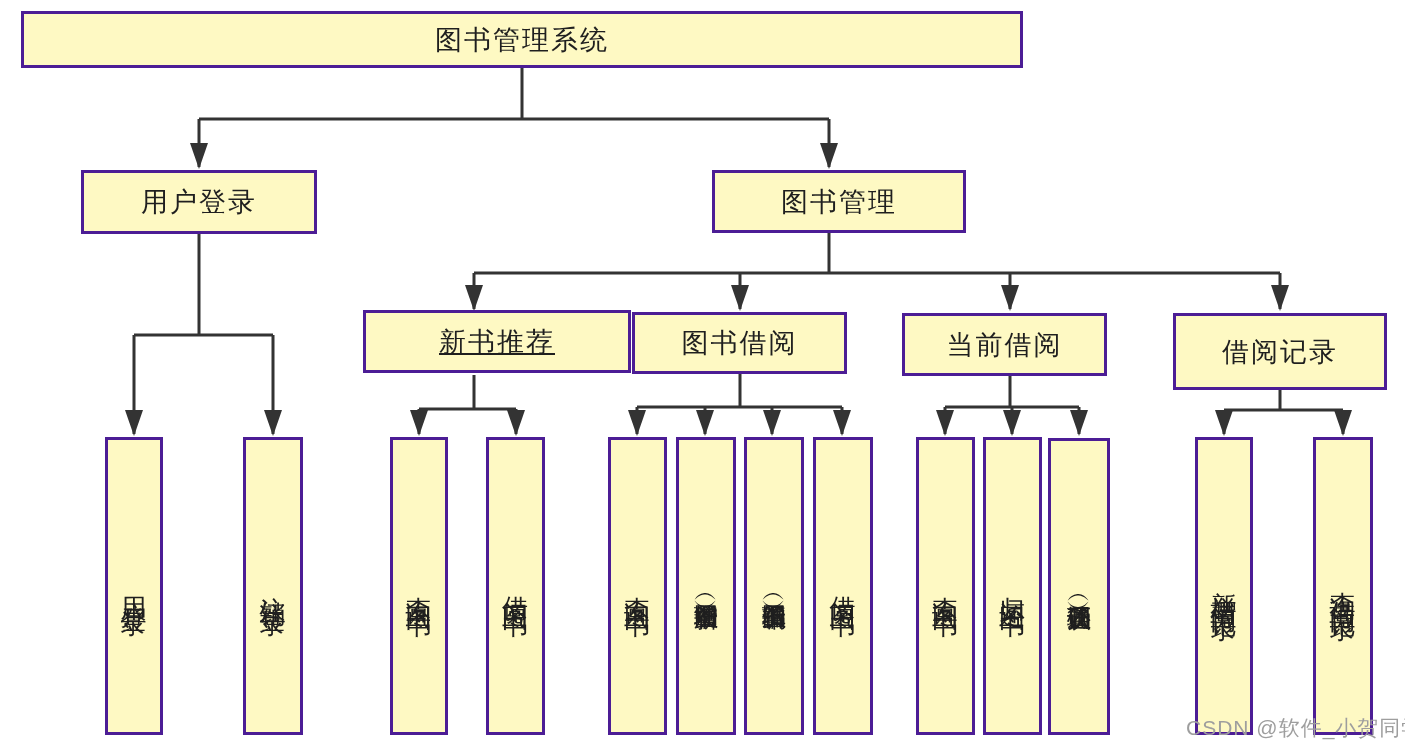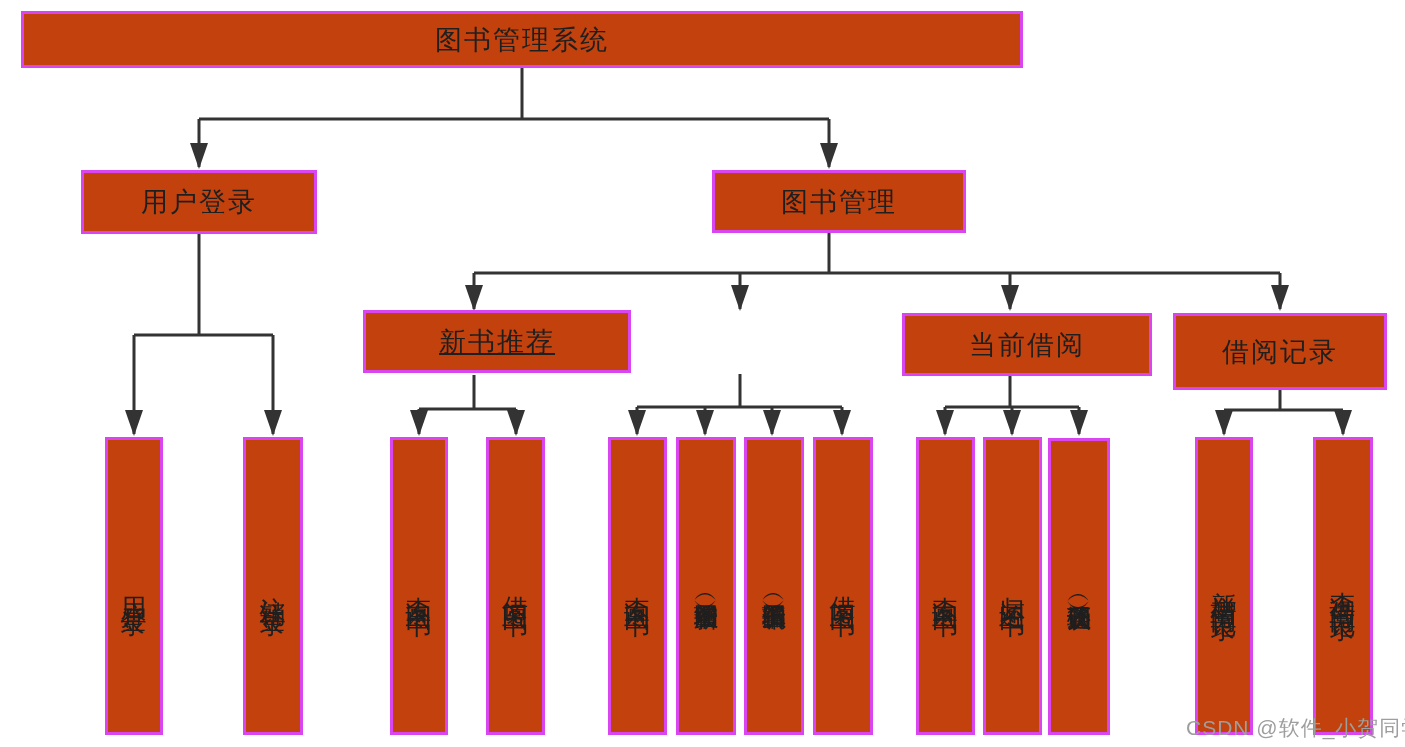--- a/index.html
+++ b/index.html
@@ -19,22 +19,22 @@
     position: absolute;
     left: 0;
     top: 0;
     width: 1405px;
     height: 747px;
     pointer-events: none;
   }
   .node {
     position: absolute;
     box-sizing: border-box;
-    background: #c2410c;
-    border: 3px solid #d946ef;
+    background: #fef9c3;
+    border: 3px solid #4c1d95;
     color: #1f1f1f;
     display: flex;
     align-items: center;
     justify-content: center;
     z-index: 2;
   }
   .hlabel {
     font-size: 27px;
     letter-spacing: 2px;
     white-space: nowrap;
@@ -128,21 +128,24 @@
   <div class="node" style="left:81px; top:170px; width:236px; height:64px;">
     <span class="hlabel">用户登录</span>
   </div>
   <div class="node" style="left:712px; top:170px; width:254px; height:63px;">
     <span class="hlabel">图书管理</span>
   </div>
 
   <div class="node" style="left:363px; top:310px; width:268px; height:63px;text-decoration:underline;">
     <span class="hlabel">新书推荐</span>
   </div>
-  <div class="node" style="left:902px; top:313px; width:250px; height:63px;">
+  <div class="node" style="left:632px; top:312px; width:215px; height:62px;">
+    <span class="hlabel">图书借阅</span>
+  </div>
+  <div class="node" style="left:902px; top:313px; width:205px; height:63px;">
     <span class="hlabel">当前借阅</span>
   </div>
   <div class="node" style="left:1173px; top:313px; width:214px; height:77px;">
     <span class="hlabel">借阅记录</span>
   </div>
 
   <div class="node leaf" style="left:105px; top:437px; width:58px; height:298px;">
     <span class="vlabel">用户登录</span>
   </div>
   <div class="node leaf" style="left:243px; top:437px; width:60px; height:298px;">

